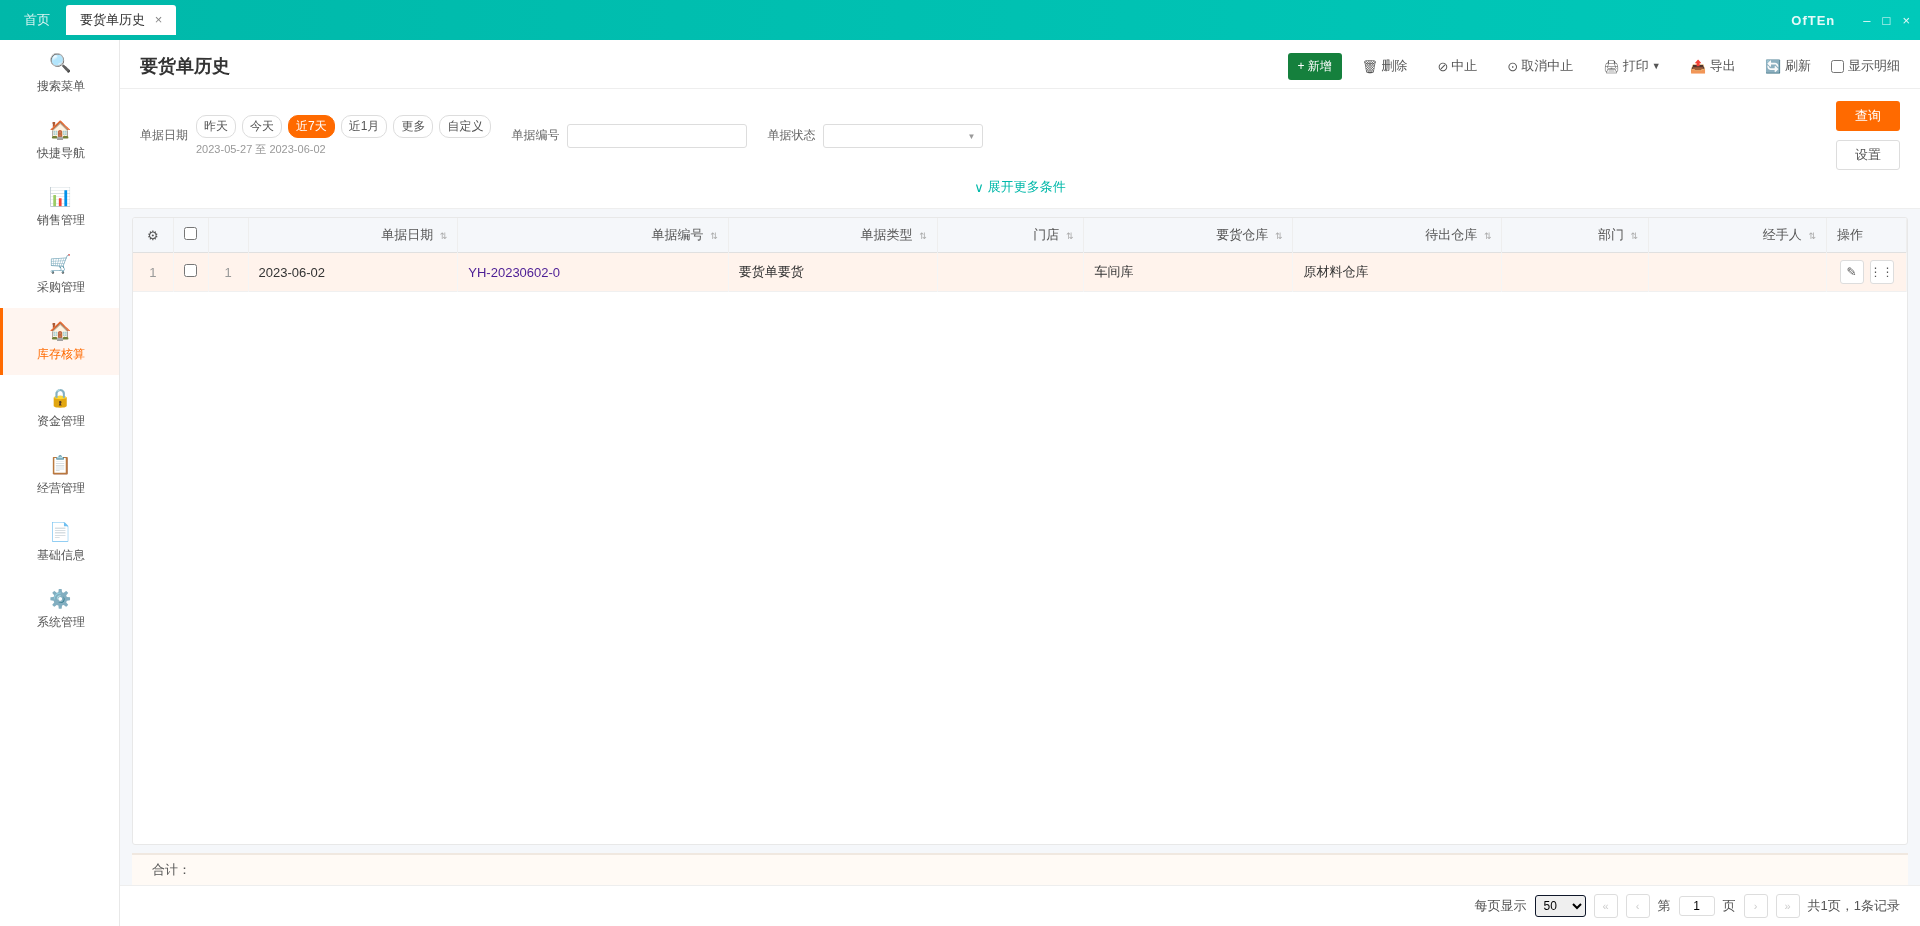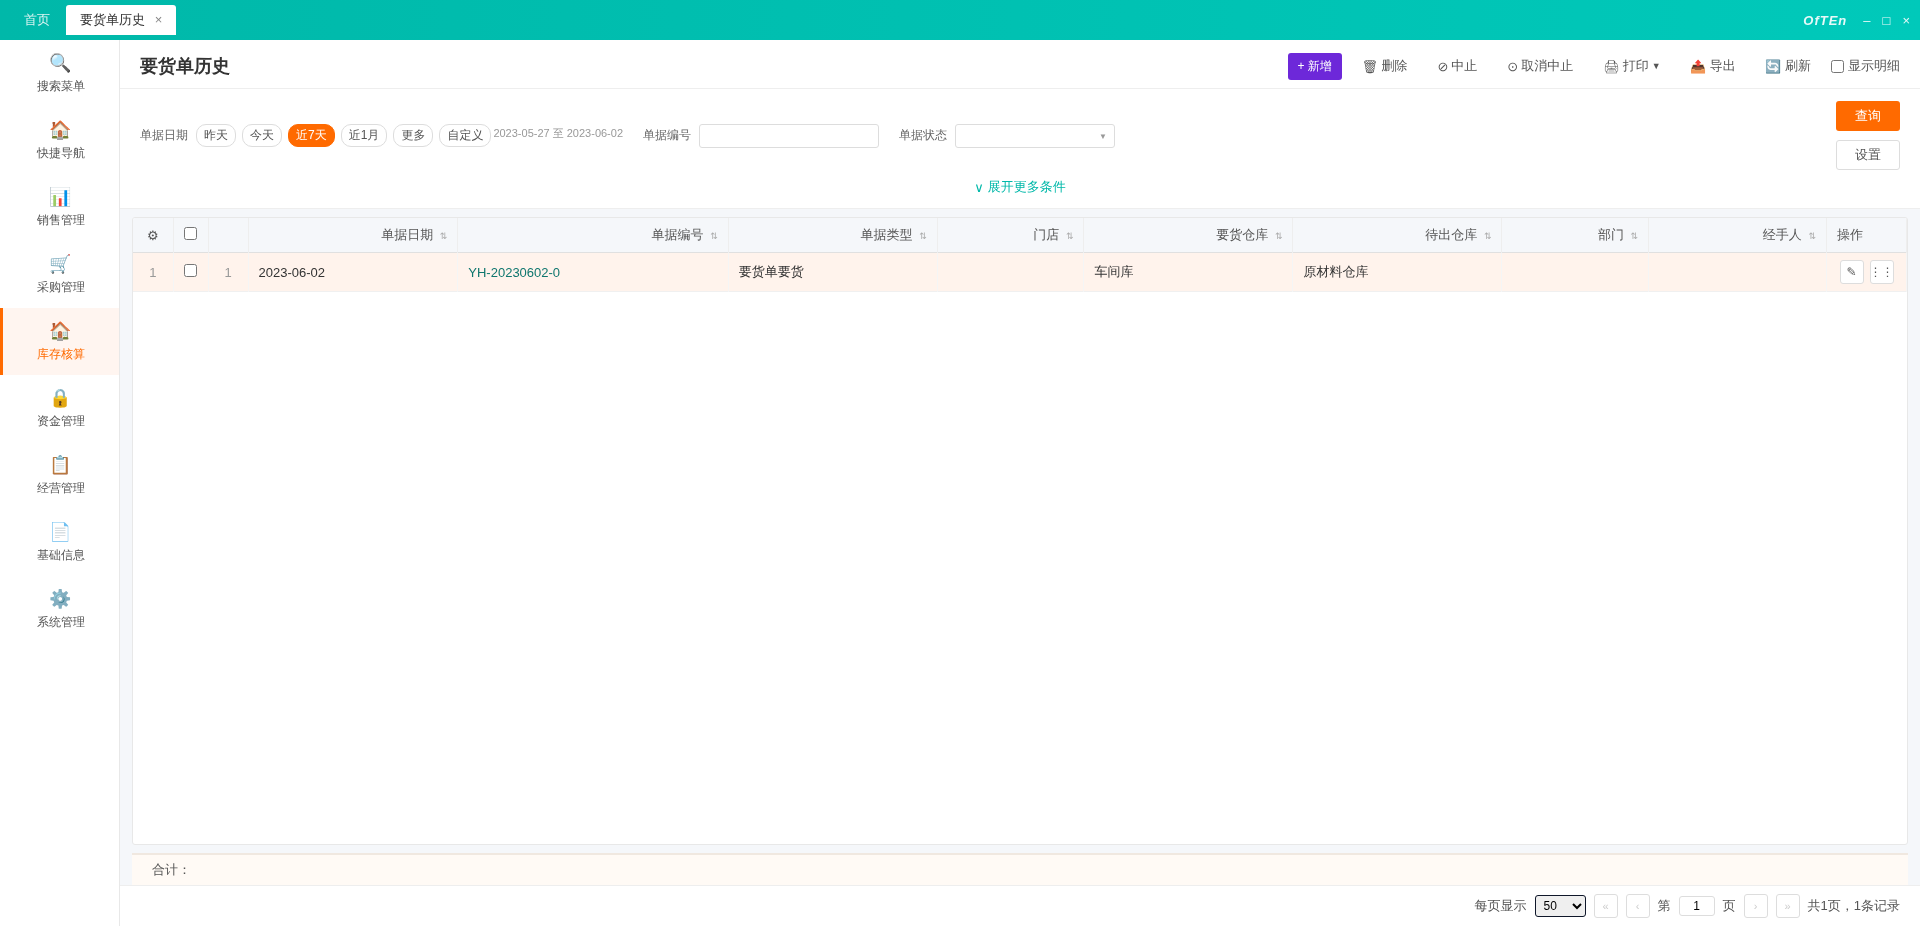--- a/index.html
+++ b/index.html
@@ -113,21 +113,21 @@
       align-items: center;
       gap: 3px;
       padding: 5px 10px;
       border: none;
       background: none;
       cursor: pointer;
       color: #555;
       font-size: 12px;
     }
     .btn-new {
-      background: #6d28d9;
+      background: #15803d;
       color: white;
       border-radius: 3px;
       padding: 5px 10px;
       border: none;
       cursor: pointer;
       font-size: 12px;
       display: flex;
       align-items: center;
       gap: 3px;
     }
@@ -278,21 +278,21 @@
       position: relative;
     }
     thead th .sort-icon { font-size: 9px; margin-left: 3px; color: #aaa; }
     tbody tr { border-bottom: 1px solid #f0f0f0; }
     tbody tr.highlighted { background: #fff3ec; }
     tbody td {
       padding: 7px 10px;
       color: #333;
       border-right: 1px solid #f5f5f5;
     }
-    tbody td a { color: #0f766e; text-decoration: none; }
+    tbody td a { color: #4c1d95; text-decoration: none; }
     .th-settings { width: 40px; text-align: center; }
     .th-checkbox { width: 35px; text-align: center; }
     .td-checkbox { text-align: center; }
     .td-index { text-align: center; color: #999; }
     .ops-cell { display: flex; gap: 6px; justify-content: center; }
     .op-btn {
       width: 24px;
       height: 24px;
       display: flex;
       align-items: center;
@@ -365,21 +365,21 @@
 
 <div class="top-bar">
   <div class="top-bar-tabs">
     <div class="top-tab">首页</div>
     <div class="top-tab active">
       <span>要货单历史</span>
       <span class="close-x">×</span>
     </div>
   </div>
   <div class="top-bar-right">
-    <span style="font-style:italic;font-weight:bold;letter-spacing:1px;margin-right:4px;">OfTEn</span>
+    <span style="font-weight:bold;letter-spacing:1px;margin-right:16px;">OfTEn</span>
     <span>–</span>
     <span>□</span>
     <span>×</span>
   </div>
 </div>
 
 <div class="main-layout">
 
   <div class="sidebar">
     <div class="sidebar-item">
@@ -456,21 +456,21 @@
           <span>显示明细</span>
         </div>
       </div>
     </div>
 
     <div class="filter-area">
       <div class="filter-row">
 
         <div class="filter-group">
           <span class="filter-label">单据日期</span>
-          <div style="display:flex;flex-direction:row;gap:2px;">
+          <div style="display:flex;flex-direction:column;gap:2px;">
             <div class="date-shortcuts">
               <button class="date-btn">昨天</button>
               <button class="date-btn">今天</button>
               <button class="date-btn active">近7天</button>
               <button class="date-btn">近1月</button>
               <button class="date-btn">更多</button>
               <button class="date-btn">自定义</button>
             </div>
             <div class="date-range-text">2023-05-27 至 2023-06-02</div>
           </div>

